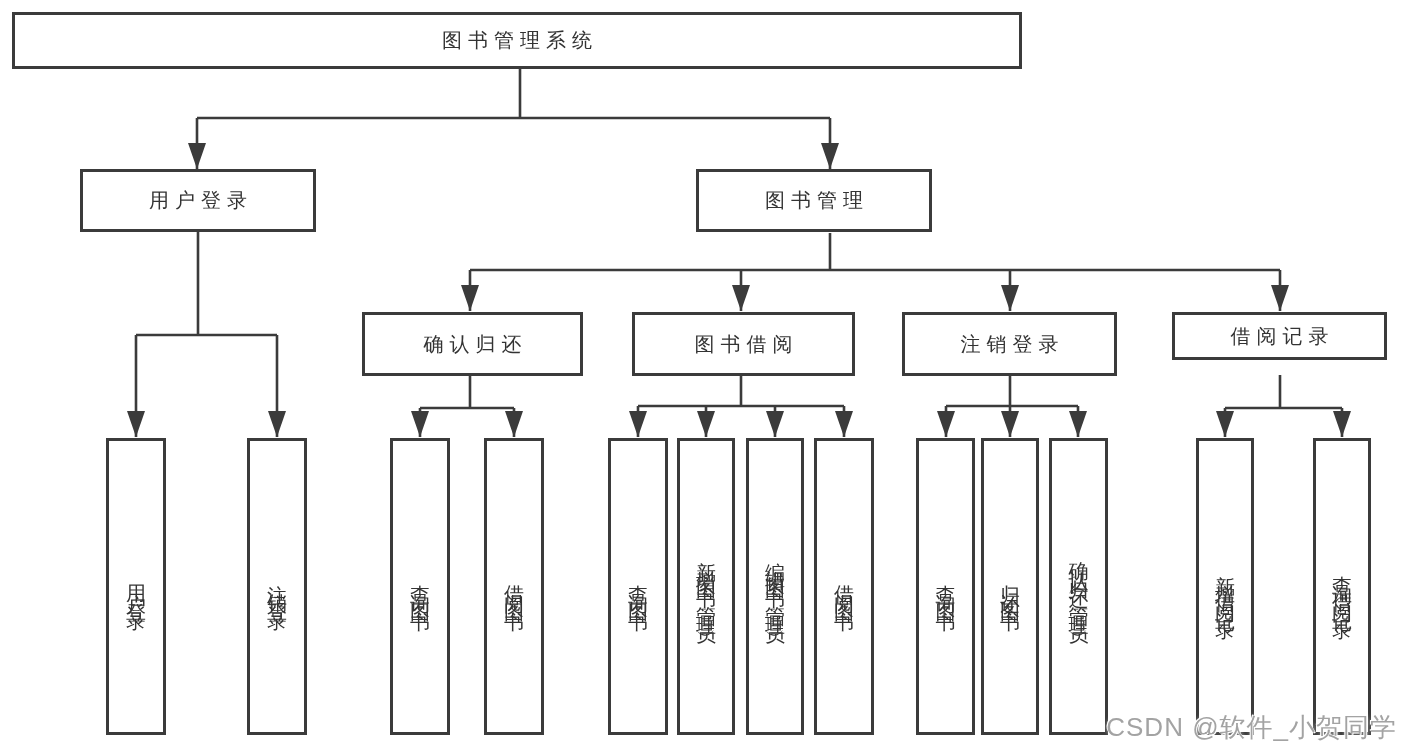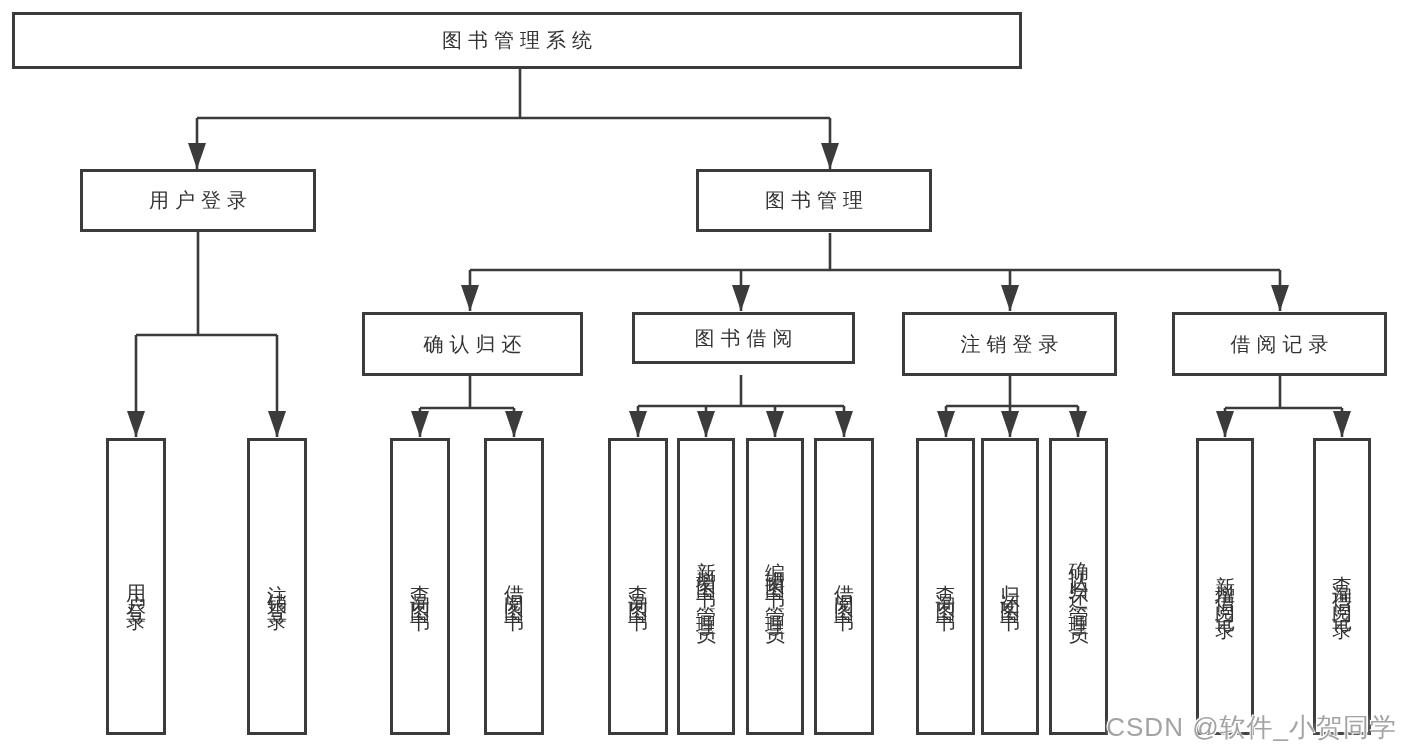--- a/index.html
+++ b/index.html
@@ -72,23 +72,23 @@
     <path class="ln" marker-end="url(#arrow)" d="M1225 408 V437"></path>
     <path class="ln" marker-end="url(#arrow)" d="M1342 408 V437"></path>
   </svg>
 
   <div class="node h" style="left:12px;top:12px;width:1010px;height:57px;">图书管理系统</div>
 
   <div class="node h" style="left:80px;top:169px;width:236px;height:63px;">用户登录</div>
   <div class="node h" style="left:696px;top:169px;width:236px;height:63px;">图书管理</div>
 
   <div class="node h" style="left:362px;top:312px;width:221px;height:64px;">确认归还</div>
-  <div class="node h" style="left:632px;top:312px;width:223px;height:52px;">图书借阅</div>
+  <div class="node h" style="left:632px;top:312px;width:223px;height:64px;">图书借阅</div>
   <div class="node h" style="left:902px;top:312px;width:215px;height:64px;">注销登录</div>
-  <div class="node h" style="left:1172px;top:312px;width:215px;height:64px;">借阅记录</div>
+  <div class="node h" style="left:1172px;top:312px;width:215px;height:48px;">借阅记录</div>
 
   <div class="node v" style="left:106px;top:438px;width:60px;height:297px;">
     <span class="vt">用户登录</span>
   </div>
   <div class="node v" style="left:247px;top:438px;width:60px;height:297px;">
     <span class="vt">注销登录</span>
   </div>
 
   <div class="node v" style="left:390px;top:438px;width:60px;height:297px;">
     <span class="vt">查询图书</span>

